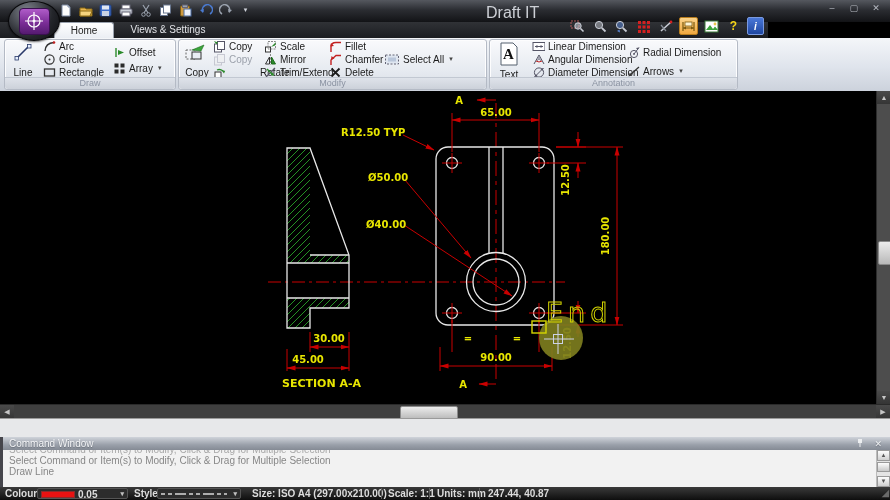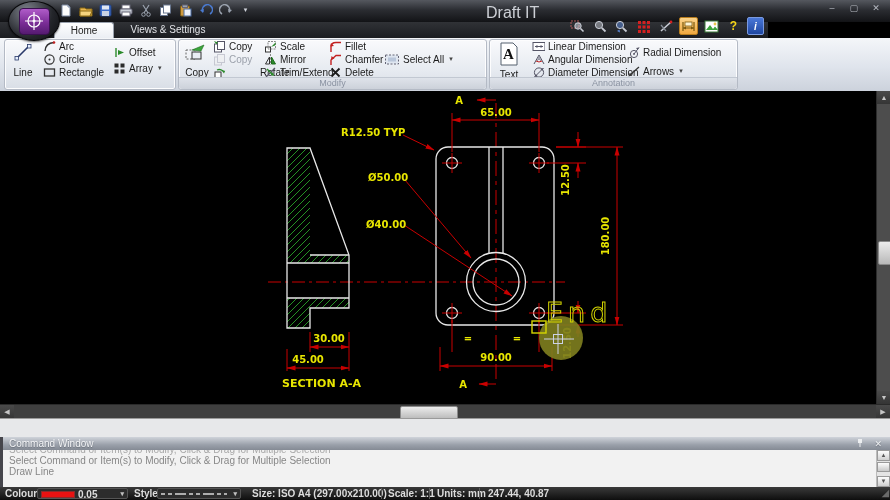--- a/index.html
+++ b/index.html
@@ -289,20 +289,21 @@
                 <rect x="1.5" y="1.5" width="4" height="4"></rect>
                 <rect x="7.5" y="1.5" width="4" height="4"></rect>
                 <rect x="1.5" y="7.5" width="4" height="4"></rect>
                 <rect x="7.5" y="7.5" width="4" height="4"></rect>
               </g>
             </svg>
           </span>
         <span>Array</span>
         <span class="caret">▾</span>
       </div>
+      <div class="glabel">Draw</div>
     </div>
 
     <div class="rgroup" style="left:178px;width:307px;">
       <div class="bigbtn" style="left:2px;width:32px;">
         <span class="ic"><svg width="26" height="20">
               <rect x="2" y="8" width="9" height="9" fill="none" stroke="#666" stroke-dasharray="2 1.5"></rect>
               <rect x="8" y="10" width="9" height="7" fill="#e9edf3" stroke="#333"></rect>
               <path d="M8,8 L20,3 l-3,6 z" fill="#3aa53a" stroke="#1e6a1e" stroke-width=".6"></path>
             </svg></span>
         <span class="blabel">Copy</span>

